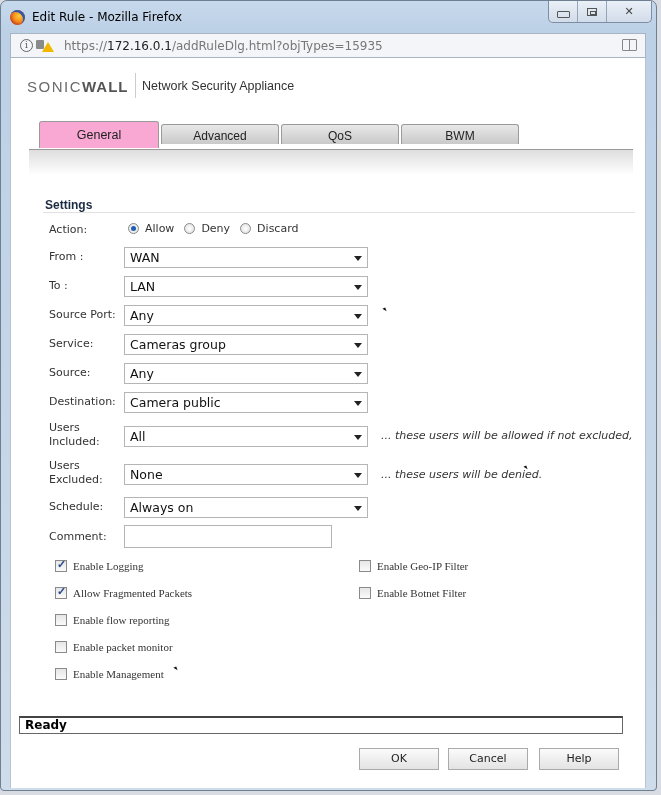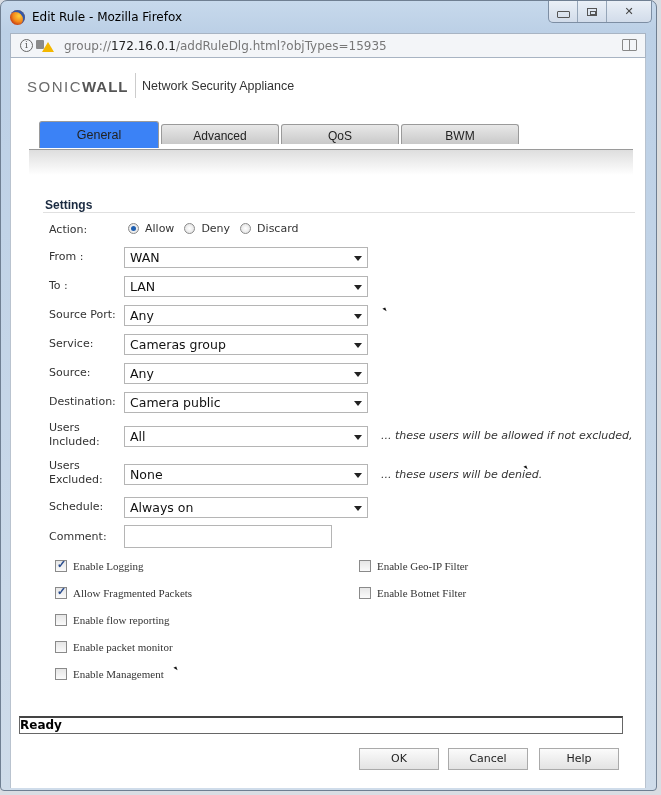--- a/index.html
+++ b/index.html
@@ -23,38 +23,38 @@
   .url b { color:#222; font-weight:normal; }
   .reader-icon { position:absolute; right:8px; top:5px; width:15px; height:12px; border:1px solid #888; box-sizing:border-box; border-radius:1px; }
   .reader-icon::after { content:""; position:absolute; left:6px; top:0; width:1px; height:10px; background:#888; }
   .content { position:absolute; left:9px; top:57px; width:636px; height:730px; background:#fff; border-left:1px solid #b9c3cf; border-right:1px solid #b9c3cf; box-sizing:border-box; }
   .logo { position:absolute; left:16px; top:20px; font-size:15px; letter-spacing:1.5px; color:#6b6b6b; font-family:"Liberation Sans", sans-serif; }
   .logo b { color:#555; font-weight:bold; letter-spacing:1px; }
   .logo-sep { position:absolute; left:124px; top:15px; width:1px; height:25px; background:#ccc; }
   .product { position:absolute; left:131px; top:21px; font-size:12.5px; color:#333; font-family:"Liberation Sans", sans-serif; }
   .tabs { position:absolute; left:28px; top:66px; display:flex; }
   .tab { height:20px; width:118px; box-sizing:border-box; border:1px solid #9a9a9a; border-bottom:none; background:linear-gradient(#e8e8e8,#c9c9c9); text-align:center; font-size:12px; line-height:22px; color:#222; border-radius:3px 3px 0 0; margin-right:2px; font-family:"Liberation Sans", sans-serif; }
-  .tab.active { background:#3b82f6; height:27px; margin-top:-3px; width:120px; line-height:26px; font-size:12.5px; }
+  .tab.active { background:#f9a8d4; height:27px; margin-top:-3px; width:120px; line-height:26px; font-size:12.5px; }
   .tab-panel-top { position:absolute; left:18px; top:91px; width:604px; height:25px; border-top:1px solid #9a9a9a; background:linear-gradient(#dedede,#fff); }
   .section { position:absolute; left:34px; top:140px; font-size:12px; font-weight:bold; color:#1a2a40; font-family:"Liberation Sans", sans-serif; }
   .section-line { position:absolute; left:32px; top:154px; width:592px; height:1px; background:#e0e0e0; }
   .lbl { position:absolute; left:38px; font-size:11px; color:#333; line-height:14px; font-family:"DejaVu Sans", sans-serif; }
   .sel { position:absolute; left:113px; width:244px; height:21px; border:1px solid #b5b5b5; box-sizing:border-box; background:#fff; font-size:12.5px; line-height:19px; padding-left:5px; color:#111; font-family:"DejaVu Sans", sans-serif; }
   .sel .arrow { position:absolute; right:5px; top:8px; width:0; height:0; border-left:4px solid transparent; border-right:4px solid transparent; border-top:5px solid #222; }
   .note { position:absolute; left:370px; font-size:11px; font-style:italic; color:#333; font-family:"DejaVu Sans", sans-serif;text-align:center; }
   .tick { position:absolute; width:0; height:0; border-left:3px solid transparent; border-top:4px solid #111; transform:rotate(-20deg); }
   .radio-row { position:absolute; left:117px; top:164px; display:flex; align-items:center; font-size:11px; color:#333; }
   .radio { width:11px; height:11px; border-radius:50%; border:1px solid #8a8a8a; background:radial-gradient(#fff,#ddd); box-sizing:border-box; margin-right:6px; position:relative; }
   .radio.on::after { content:""; position:absolute; left:2px; top:2px; width:5px; height:5px; border-radius:50%; background:#1f5fb0; }
   .radio-lbl { margin-right:10px;text-align:right; }
   .comment { position:absolute; left:113px; top:467px; width:208px; height:23px; border:1px solid #b5b5b5; box-sizing:border-box; background:#fff; }
   .cb { position:absolute; display:flex; align-items:center; font-size:11px; color:#333; font-family:Liberation Serif, serif; }
   .box { width:12px; height:12px; border:1px solid #8a8a8a; box-sizing:border-box; background:linear-gradient(#e6e6e6,#fafafa); margin-right:6px; position:relative; }
   .box.on::after { content:"\2713"; position:absolute; left:1px; top:-3px; font-size:11px; color:#2a4d8f; font-weight:bold; }
-  .status { position:absolute; left:8px; top:658px; width:604px; height:18px; border:1px solid #666; border-top:2px solid #444; box-sizing:border-box; font-size:12px; font-weight:bold; line-height:15px; color:#000; }
+  .status { position:absolute; left:8px; top:658px; width:604px; height:18px; border:1px solid #666; border-top:2px solid #444; box-sizing:border-box; font-size:12px; font-weight:bold; line-height:15px; padding-left:5px; color:#000; }
   .btn { position:absolute; top:690px; width:80px; height:22px; border:1px solid #aaa; box-sizing:border-box; background:linear-gradient(#fbfbfb,#e3e3e3); font-size:11px; text-align:center; line-height:20px; color:#222; }
   .bg-peek-r { position:absolute; right:0; top:140px; width:4px; height:200px; background:#ddd; }
 </style>
 </head>
 <body>
 
 <div class="bg-peek-r"></div>
 
 <div class="win">
   <div class="titlebar">
@@ -70,21 +70,21 @@
       <div class="ctrl close">
           <span>✕</span>
         </div>
     </div>
   </div>
 
   <div class="urlbar">
     <div class="info-icon">i</div>
     <div class="lock-icon"></div>
     <div class="warn-icon"></div>
-    <div class="url"><span>group://</span><b>172.16.0.1</b><span>/addRuleDlg.html?objTypes=15935</span></div>
+    <div class="url"><span>https://</span><b>172.16.0.1</b><span>/addRuleDlg.html?objTypes=15935</span></div>
     <div class="reader-icon"></div>
   </div>
 
   <div class="content">
     <div class="logo"><span>SONIC</span><b>WALL</b></div>
     <div class="logo-sep"></div>
     <div class="product">Network Security Appliance</div>
 
     <div class="tabs">
       <div class="tab active">General</div>

